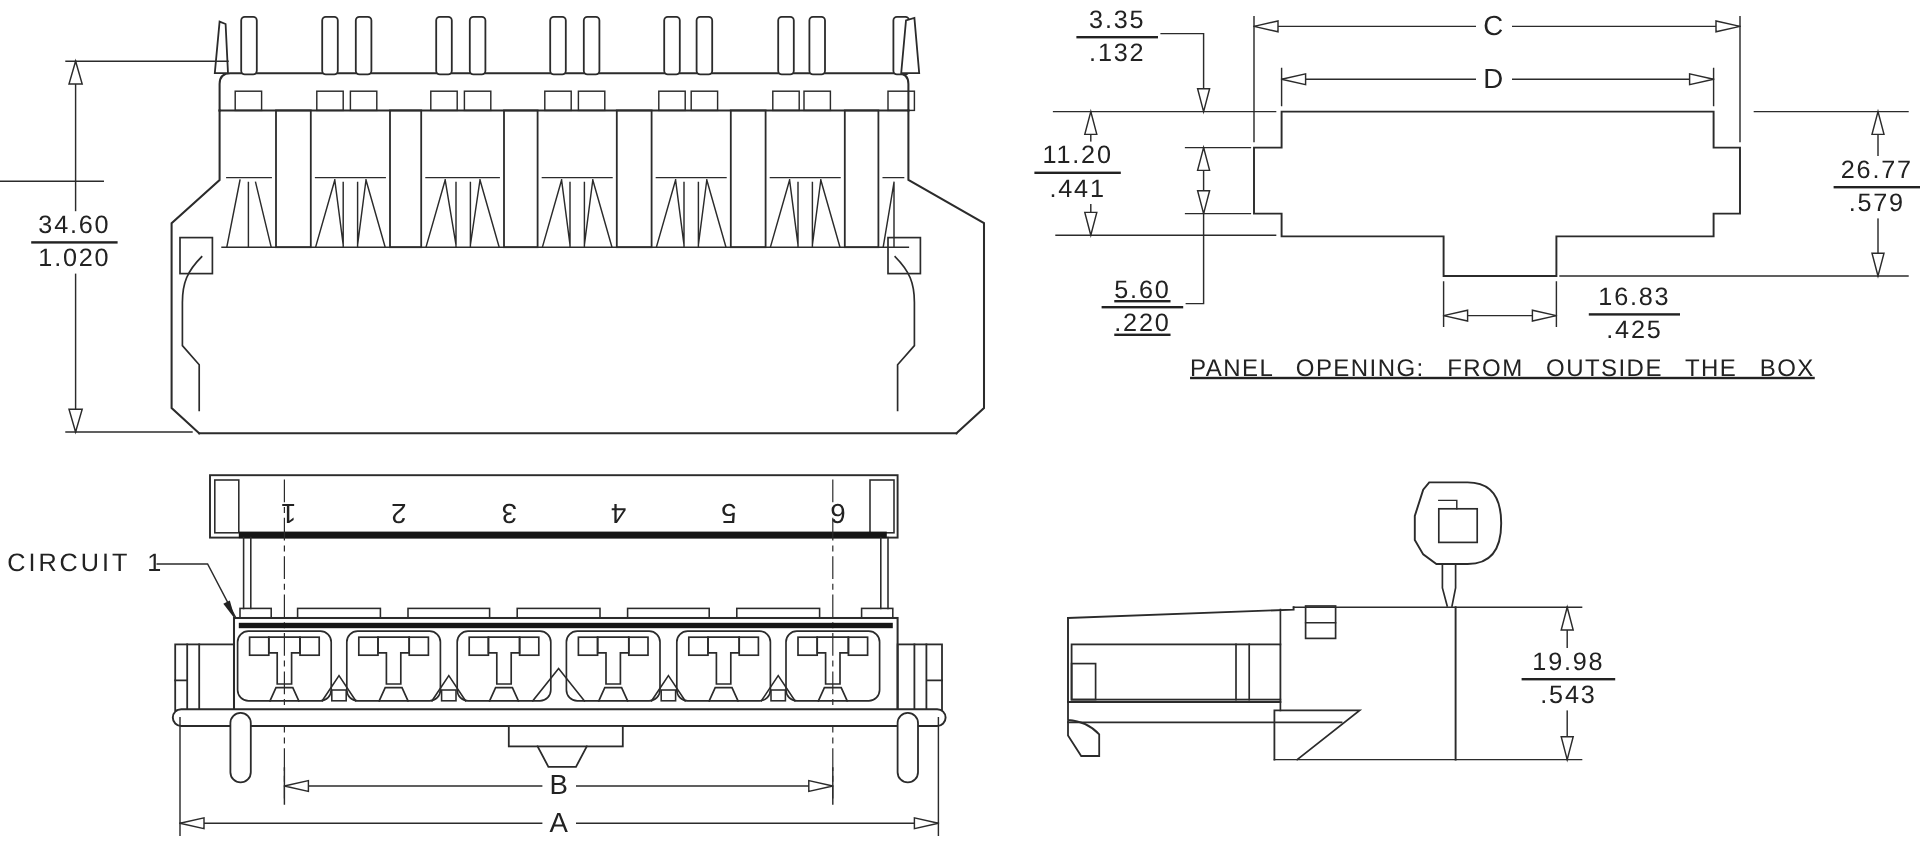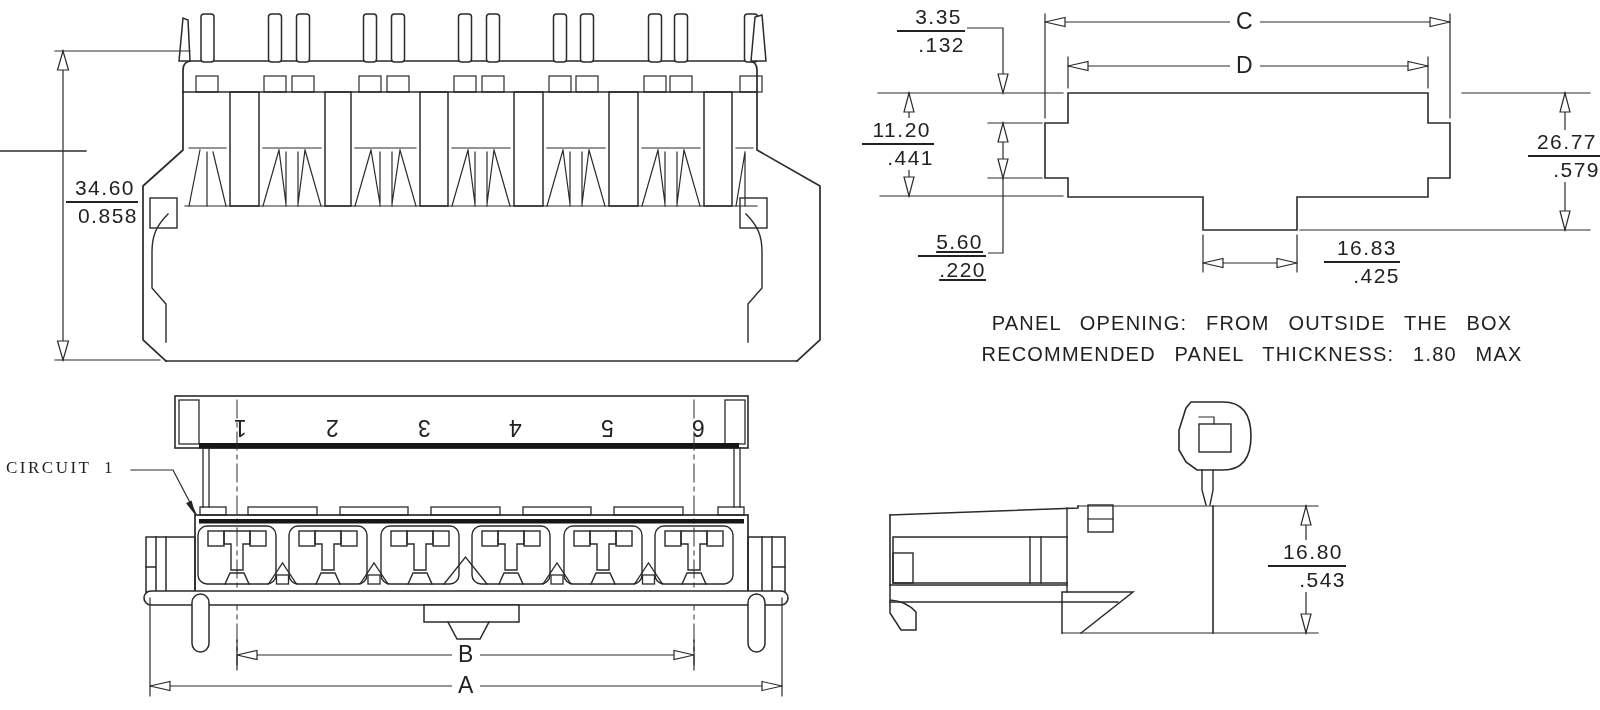--- a/index.html
+++ b/index.html
@@ -1,24 +1,24 @@
 <!DOCTYPE html>
 <html><head>
 <meta charset="utf-8">
 <style>
   html,body{margin:0;padding:0;background:#fff;}
   #canvas{position:relative;width:1600px;height:710px;background:#ffffff;overflow:hidden;
           font-family:"Liberation Sans","DejaVu Sans",sans-serif;color:#222;}
   svg{position:absolute;left:0;top:0;}
-  .frac{position:absolute;background:#fff;text-align:right;font-size:21px;letter-spacing:1.5px;line-height:1.15;padding:0 2px;}
+  .frac{position:absolute;background:#fff;text-align:center;font-size:21px;letter-spacing:1.5px;line-height:1.15;padding:0 2px;}
   .frac .ft{display:block;border-bottom:2px solid #222;padding:0 3px 1px 3px;}
   .frac .fb{display:block;padding-top:1px;}
   .letter{position:absolute;background:#fff;font-size:23px;padding:0 6px;letter-spacing:1px;}
   .notes{position:absolute;text-align:center;font-size:20px;letter-spacing:1.2px;word-spacing:12px;line-height:31px;white-space:nowrap;}
-  .callout{position:absolute;font-size:17px;letter-spacing:2.5px;word-spacing:6px;font-family:Liberation Serif, serif;}
+  .callout{position:absolute;font-size:21px;letter-spacing:2.5px;word-spacing:6px;}
   .cnum{position:absolute;font-size:23px;transform:rotate(180deg);}
 </style>
 </head>
 <body>
 
 <div id="canvas">
 
 <svg width="1600" height="710" viewBox="0 0 1600 710">
   <g stroke="#2b2b2b" fill="none" stroke-width="1.7" stroke-linecap="square" stroke-linejoin="miter">
 
@@ -259,23 +259,23 @@
     <g stroke-width="1.2">
       <path d="M1078,506 H1318"></path>
       <path d="M1062,633 H1318"></path>
       <path d="M1306,506 V633"></path>
       <polygon points="1306,506 1301,525 1311,525" fill="#fff"></polygon>
       <polygon points="1306,633 1301,614 1311,614" fill="#fff"></polygon>
     </g>
   </g>
 </svg>
 
-<div class="frac" style="left:24px;top:176px;width:72px;margin-left:40px;">
+<div class="frac" style="left:24px;top:176px;width:72px;">
   <span class="ft">34.60</span>
-  <span class="fb">0.858</span>
+  <span class="fb">1.020</span>
 </div>
 
 <div class="frac" style="left:895px;top:5px;width:68px;">
   <span class="ft">3.35</span>
   <span class="fb">.132</span>
 </div>
 <span class="letter" style="left:1230px;top:8px;">C</span>
 <span class="letter" style="left:1230px;top:52px;">D</span>
 <div class="frac" style="left:860px;top:118px;width:72px;">
   <span class="ft">11.20</span>
@@ -286,33 +286,32 @@
   <span class="fb">.220</span>
 </div>
 <div class="frac" style="left:1526px;top:130px;width:72px;">
   <span class="ft">26.77</span>
   <span class="fb">.579</span>
 </div>
 <div class="frac" style="left:1322px;top:236px;width:76px;">
   <span class="ft">16.83</span>
   <span class="fb">.425</span>
 </div>
-<div class="notes" style="left:938px;top:308px;width:628px;">
+<div class="notes" style="left:938px;top:292px;width:628px;text-decoration:underline;">
   <div>PANEL OPENING: FROM OUTSIDE THE BOX</div>
-  <div>RECOMMENDED PANEL THICKNESS: 1.80 MAX</div>
 </div>
 
 <div class="callout" style="left:6px;top:458px;">CIRCUIT 1</div>
 <span class="cnum" style="left:234px;top:414px;">1</span>
 <span class="cnum" style="left:326px;top:414px;">2</span>
 <span class="cnum" style="left:418px;top:414px;">3</span>
 <span class="cnum" style="left:509px;top:414px;">4</span>
 <span class="cnum" style="left:601px;top:414px;">5</span>
 <span class="cnum" style="left:692px;top:414px;">6</span>
 <span class="letter" style="left:452px;top:641px;">B</span>
 <span class="letter" style="left:452px;top:672px;">A</span>
 
 <div class="frac" style="left:1266px;top:540px;width:78px;">
-  <span class="ft">16.80</span>
+  <span class="ft">19.98</span>
   <span class="fb">.543</span>
 </div>
 
 </div>
 
 </body></html>

